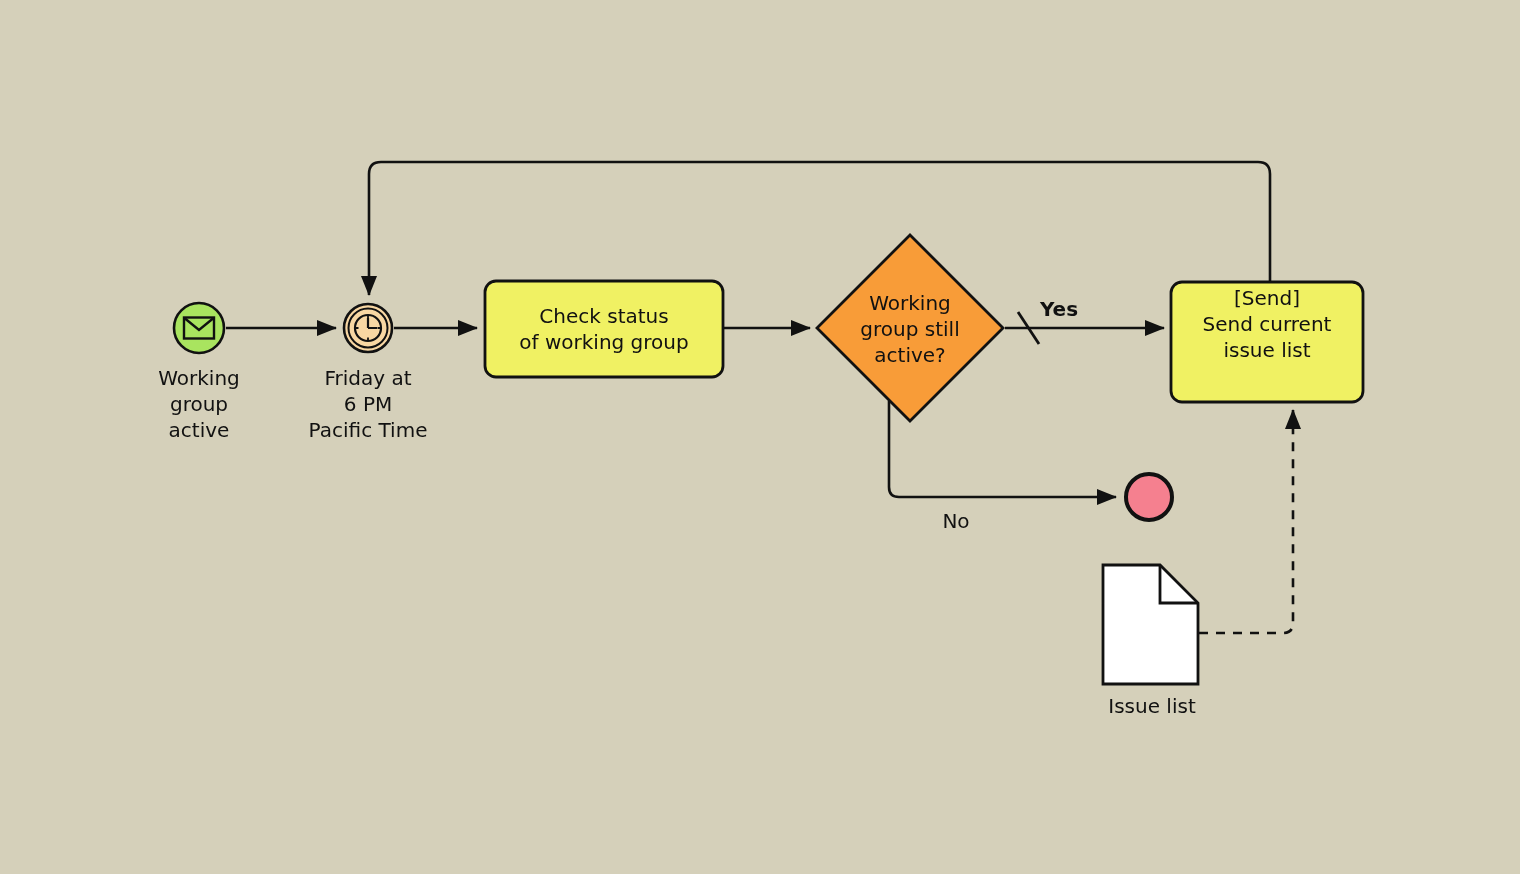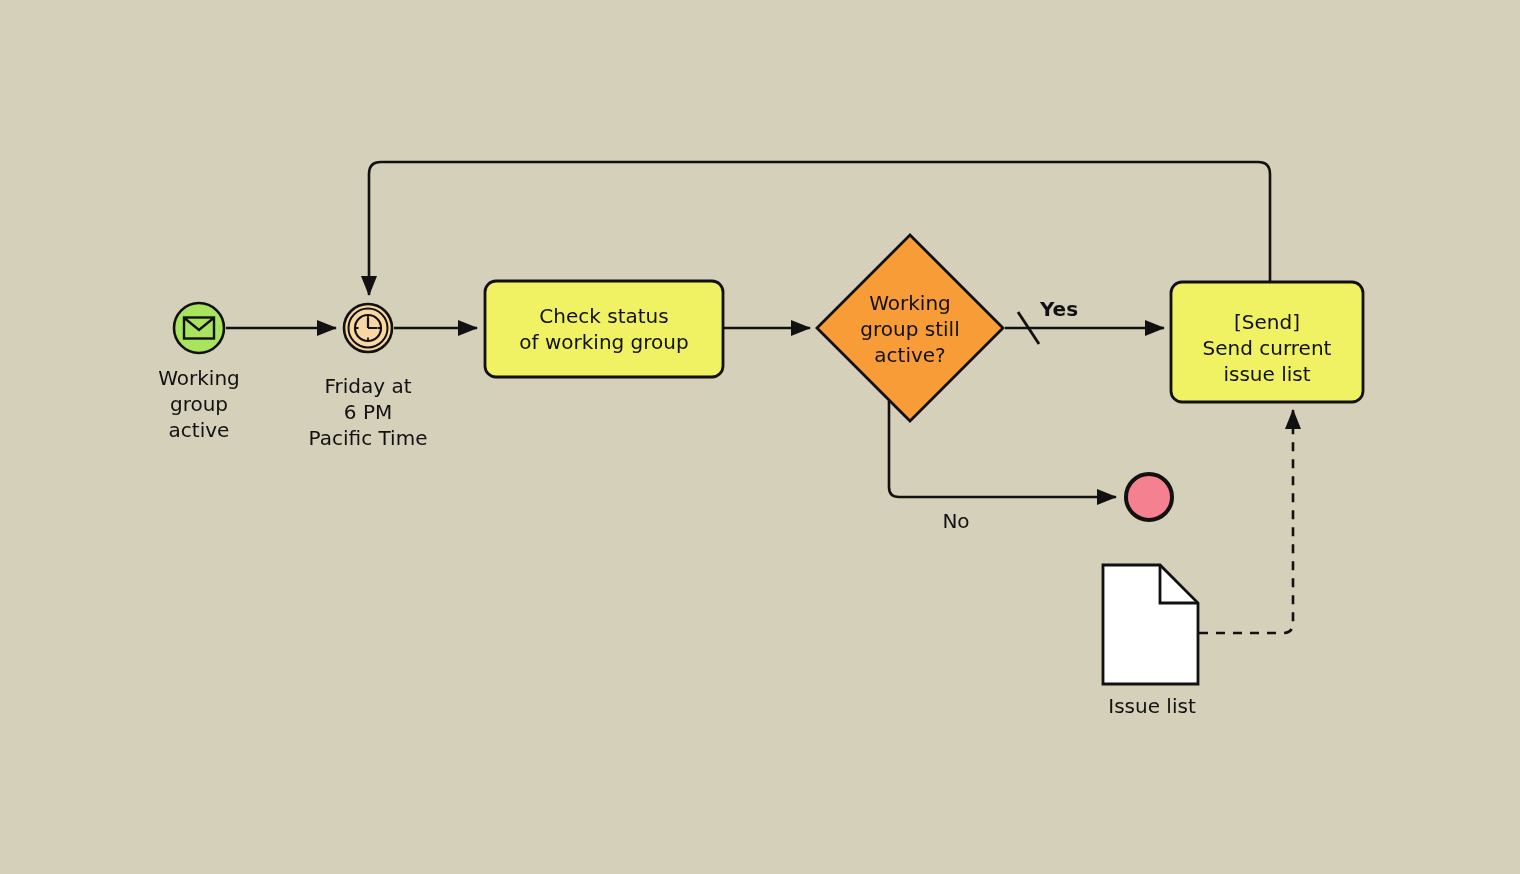--- a/index.html
+++ b/index.html
@@ -78,34 +78,34 @@
     <circle cx="1149" cy="497" r="23" stroke="#111111" stroke-width="4" fill="#f5808f"></circle>
 
     <path d="M 1103 565 H 1160 L 1198 603 V 684 H 1103 Z" stroke="#111111" stroke-width="2.8" fill="#ffffff"></path>
     <path d="M 1160 565 V 603 H 1198" fill="none" stroke="#111111" stroke-width="2.8"></path>
   </svg>
 
   <div class="label" style="left:139px; top:365px; width:120px;">Working
 group
 active</div>
 
-  <div class="label" style="left:283px; top:365px; width:170px;margin-top:8px;">Friday at
+  <div class="label" style="left:283px; top:365px; width:170px;">Friday at
 6 PM
 Pacific Time</div>
 
   <div class="label label-flex" style="left:485px; top:281px; width:238px; height:96px;">Check status
 of working group</div>
 
   <div class="label" style="left:835px; top:290px; width:150px;">Working
 group still
 active?</div>
 
   <div class="label" style="left:1033px; top:296px; width:52px;font-weight:bold;">Yes</div>
 
-  <div class="label label-flex" style="left:1171px; top:282px; width:192px; height:84px;margin-top:24px;">[Send]
+  <div class="label label-flex" style="left:1171px; top:282px; width:192px; height:84px;">[Send]
 Send current
 issue list</div>
 
   <div class="label" style="left:930px; top:508px; width:52px;text-align:center;">No</div>
 
   <div class="label" style="left:1089px; top:693px; width:126px;">Issue list</div>
 
 </div>
 
 </body></html>

